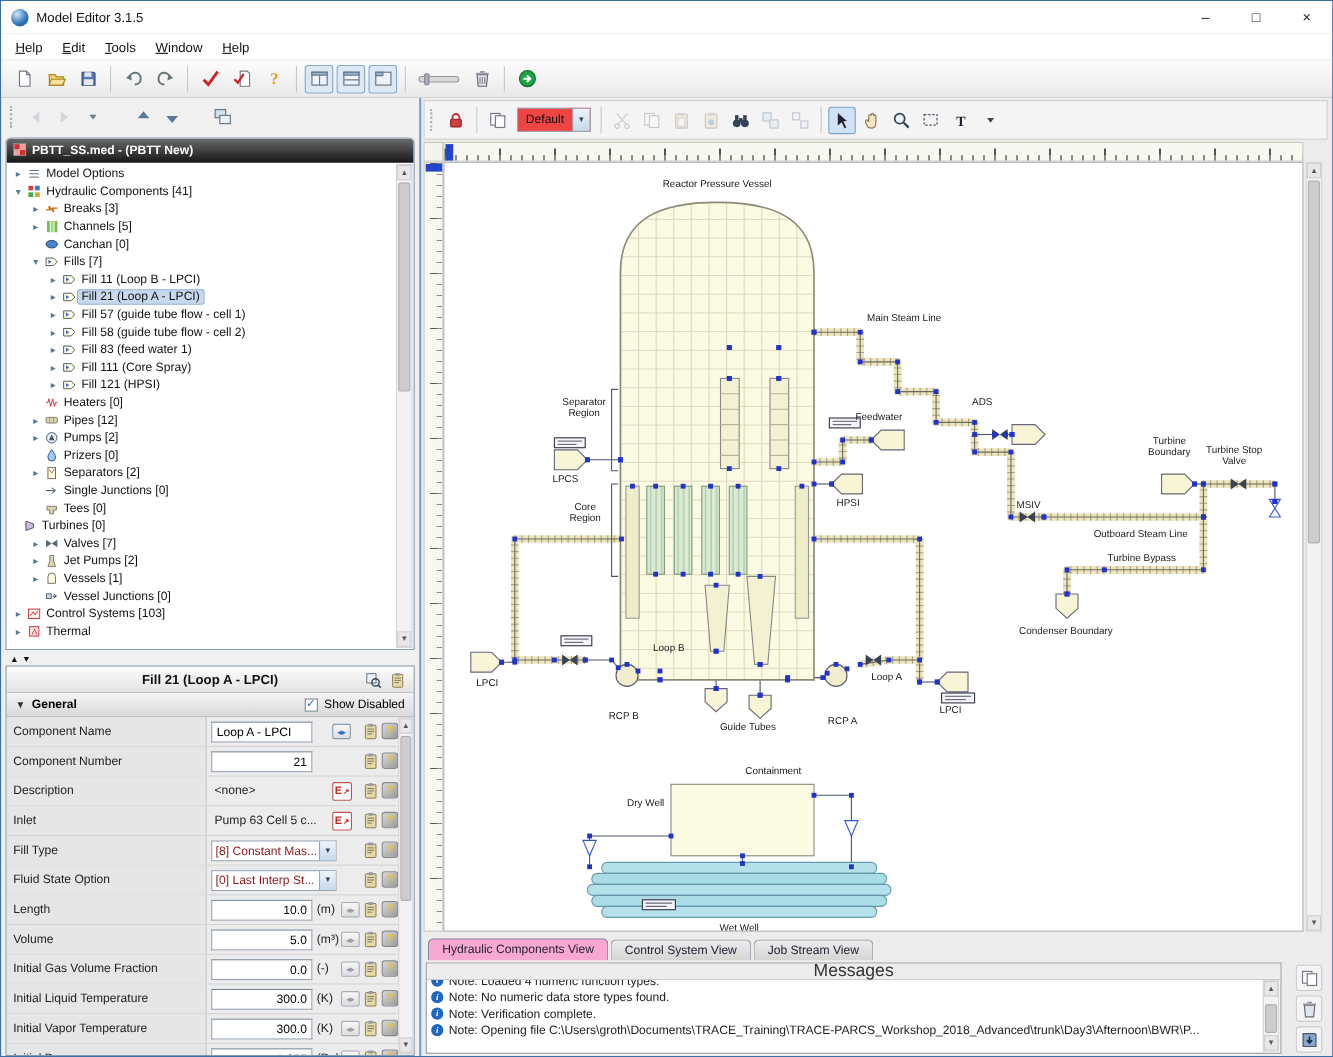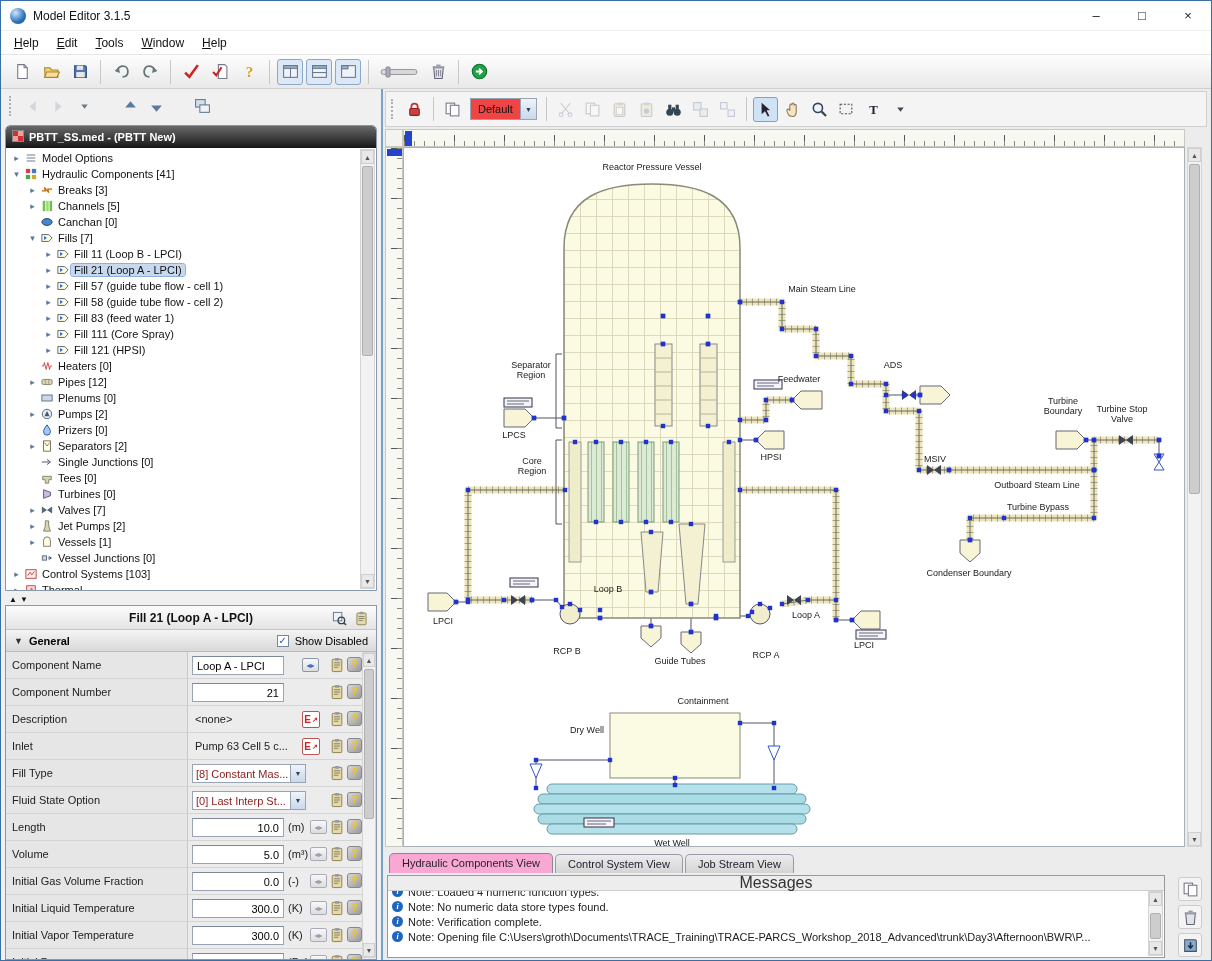--- a/index.html
+++ b/index.html
@@ -432,29 +432,20 @@
             <span class="tree-icon">
               <svg viewBox="0 0 14 14">
                 <rect x="1" y="4" width="12" height="6" rx="2" fill="#dcd6ae" stroke="#776"></rect>
                 <line x1="5" y1="4" x2="5" y2="10" stroke="#998"></line>
                 <line x1="9" y1="4" x2="9" y2="10" stroke="#998"></line>
               </svg>
             </span>
             <span class="tree-label">Pipes [12]</span>
           </div>
           <div class="tree-row" style="padding-left: 20px;">
-            <span class="tw"></span>
-            <span class="tree-icon">
-              <svg viewBox="0 0 14 14">
-                <rect x="1" y="3.5" width="12" height="7" fill="#cbd7ea" stroke="#567"></rect>
-              </svg>
-            </span>
-            <span class="tree-label">Plenums [0]</span>
-          </div>
-          <div class="tree-row" style="padding-left: 20px;">
             <span class="tw">▸</span>
             <span class="tree-icon">
               <svg viewBox="0 0 14 14">
                 <circle cx="7" cy="7" r="5.5" fill="#e8eef8" stroke="#456"></circle>
                 <path d="M4 9.5L7 3.5 10 9.5z" fill="#456"></path>
               </svg>
             </span>
             <span class="tree-label">Pumps [2]</span>
           </div>
           <div class="tree-row" style="padding-left: 20px;">
@@ -487,21 +478,21 @@
           </div>
           <div class="tree-row" style="padding-left: 20px;">
             <span class="tw"></span>
             <span class="tree-icon">
               <svg viewBox="0 0 14 14">
                 <path d="M2 5h10v4H9v4H5V9H2z" fill="#dcd6ae" stroke="#776"></path>
               </svg>
             </span>
             <span class="tree-label">Tees [0]</span>
           </div>
-          <div class="tree-row" style="padding-left: 20px;">
+          <div class="tree-row" style="">
             <span class="tw"></span>
             <span class="tree-icon">
               <svg viewBox="0 0 14 14">
                 <path d="M3 2l8 3v4l-8 3z" fill="#cbd" stroke="#547"></path>
               </svg>
             </span>
             <span class="tree-label">Turbines [0]</span>
           </div>
           <div class="tree-row" style="padding-left: 20px;">
             <span class="tw">▸</span>

